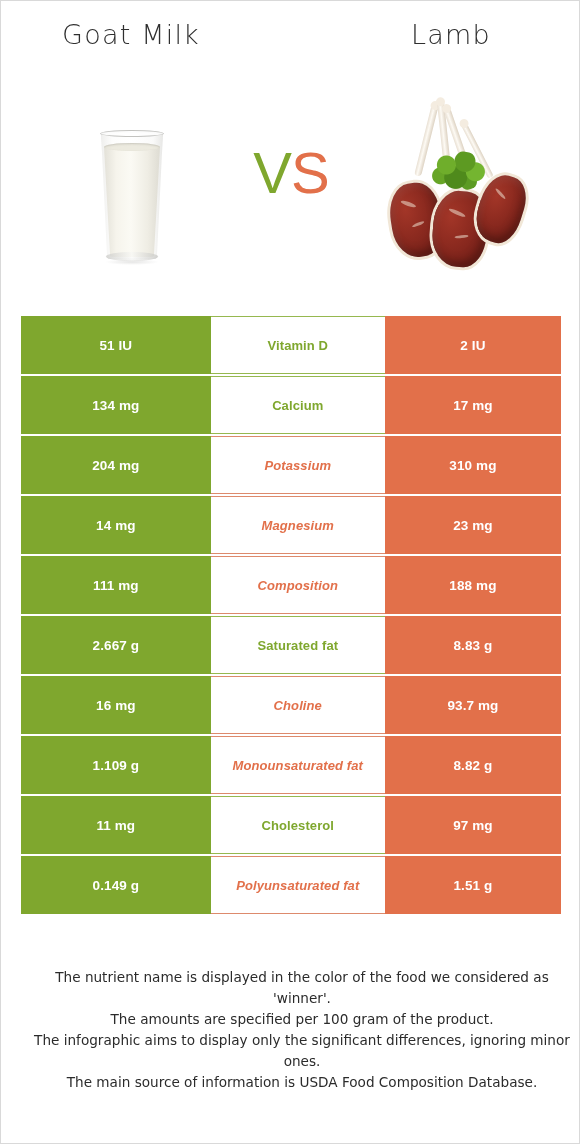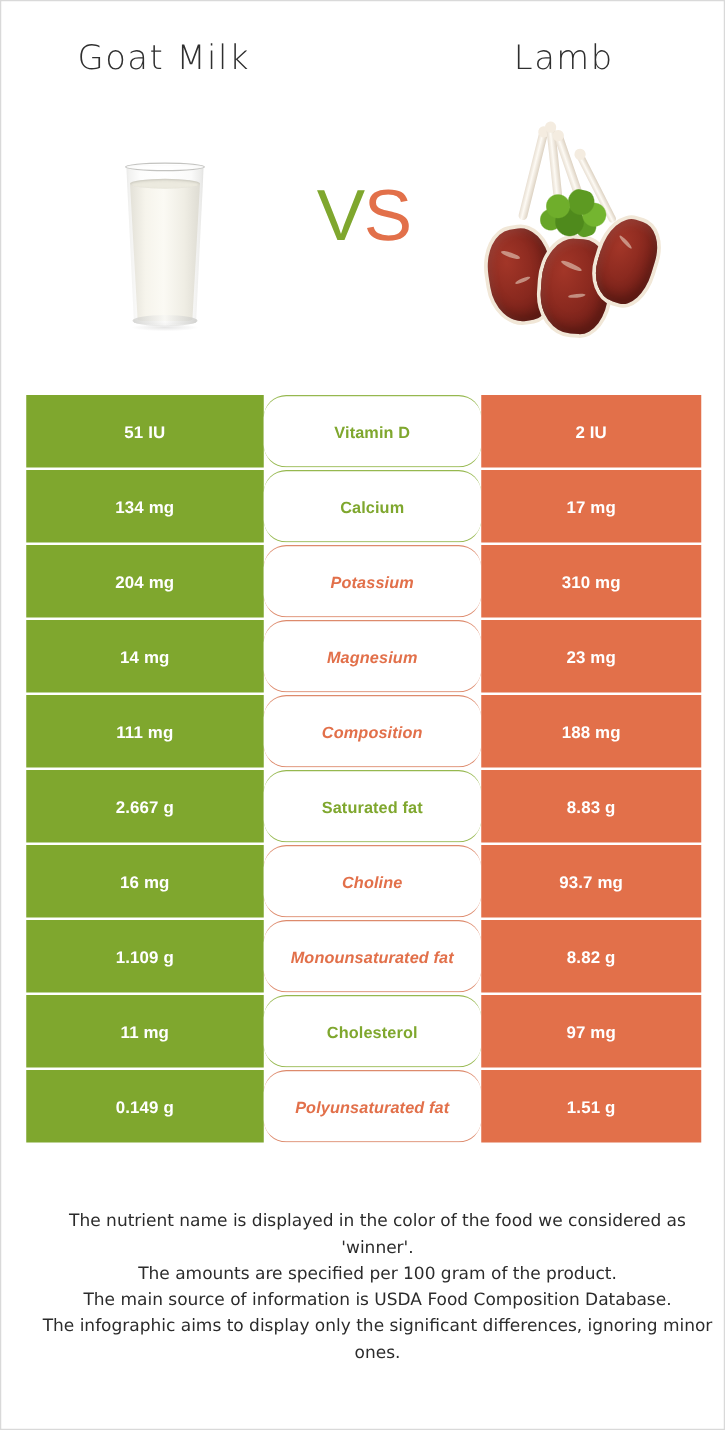--- a/index.html
+++ b/index.html
@@ -21,21 +21,21 @@
     overflow: hidden;
   }
 
   
   .header {
     position: relative;
     height: 300px;
   }
   .title {
     position: absolute;
-    top: 30px;
+    top: 18px;
     font-family: "DejaVu Sans", "Liberation Sans", sans-serif;
     font-weight: 300;
     font-size: 27px;
     letter-spacing: 1.2px;
     color: #2f2f2f;
     white-space: nowrap;
     text-transform: capitalize;
   }
   .title-left  { left: 0; width: 260px; text-align: center; }
   .title-right { left: 320px; width: 260px; text-align: center; }
@@ -196,21 +196,20 @@
     width: 196px;
     background: #7fa72e;
     color: #ffffff;
   }
   .cell-mid {
     width: 180px;
     background: #ffffff;
     font-size: 13px;
     border-top: 1px solid transparent;
     border-bottom: 1px solid transparent;
-    border-radius: 18px;
   }
   .cell-right {
     width: 182px;
     background: #e2704a;
     color: #ffffff;
   }
   .row.win-left  .cell-mid { color: #7fa72e; border-top-color: #96b84f; border-bottom-color: #96b84f; }
   .row.win-right .cell-mid { color: #e2704a; border-top-color: #dd8a6c; border-bottom-color: #dd8a6c; font-style: italic; }
 
   
@@ -320,17 +319,17 @@
       <div class="row win-right">
         <div class="cell cell-left">0.149 g</div>
         <div class="cell cell-mid">Polyunsaturated fat</div>
         <div class="cell cell-right">1.51 g</div>
       </div>
     </div>
 
   <div class="footer">
       <p>The nutrient name is displayed in the color of the food we considered as 'winner'.</p>
       <p>The amounts are specified per 100 gram of the product.</p>
+      <p>The infographic aims to display only the significant differences, ignoring minor ones.</p>
       <p>The main source of information is USDA Food Composition Database.</p>
-      <p>The infographic aims to display only the significant differences, ignoring minor ones.</p>
     </div>
 
 </div>
 
 </body></html>

